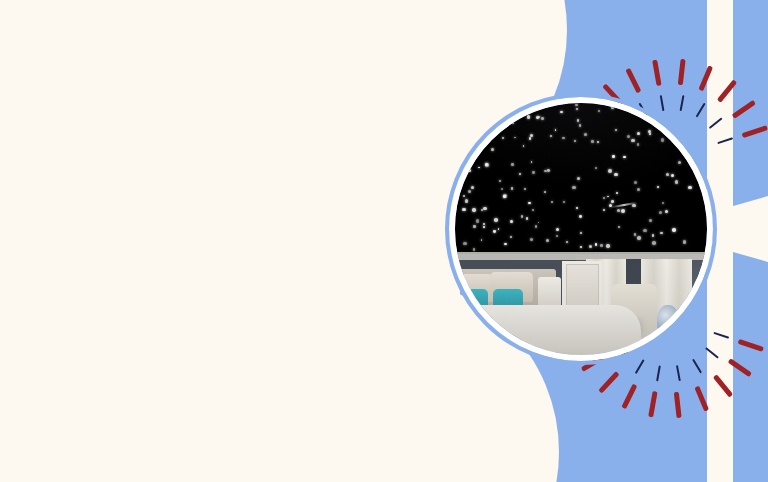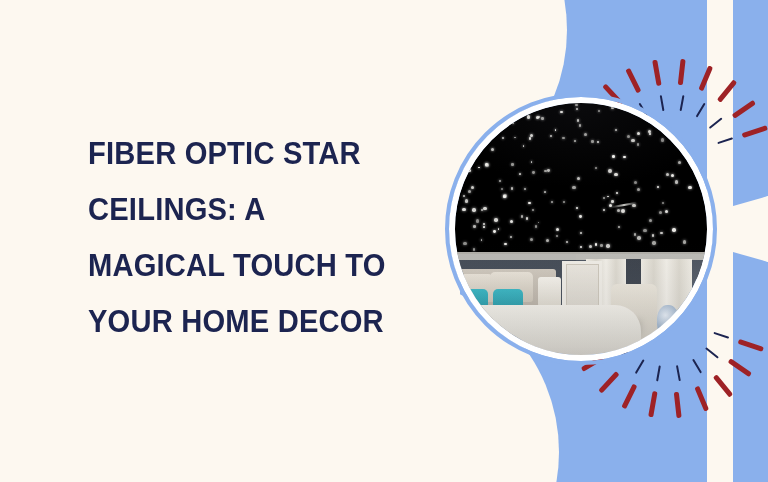--- a/index.html
+++ b/index.html
@@ -189,26 +189,20 @@
 
     <circle cx="392" cy="30" r="175" fill="#FDF8F0"></circle>
     <circle cx="384" cy="452" r="175" fill="#FDF8F0"></circle>
 
     <rect x="707" y="0" width="26" height="482" fill="#FDF8F0"></rect>
 
     <polygon points="700,229 768,196 768,262" fill="#FDF8F0"></polygon>
     <polygon points="712,212 768,196 768,262 712,246" fill="#FDF8F0"></polygon>
   </svg>
 
-  <div id="title-block">
-    <span class="line">FIBER OPTIC STAR</span>
-    <span class="line">CEILINGS: A</span>
-    <span class="line">MAGICAL TOUCH TO</span>
-    <span class="line">YOUR HOME DECOR</span>
-  </div>
 
   <div id="photo-ring-outer"></div>
   <div id="photo-circle">
     <div id="photo-ring"></div>
     <div id="photo-inner">
       <div class="ph-ceiling"></div>
       <div class="ph-stars" id="star-field">
           <span style="left: 34.25%; top: 5.67%; width: 2.43px; height: 2.43px; opacity: 0.66;"></span>
           <span style="left: 41.78%; top: 3.12%; width: 2.31px; height: 2.31px; opacity: 0.9;"></span>
           <span style="left: 32.78%; top: 47.14%; width: 1.61px; height: 1.61px; opacity: 0.63;"></span>

